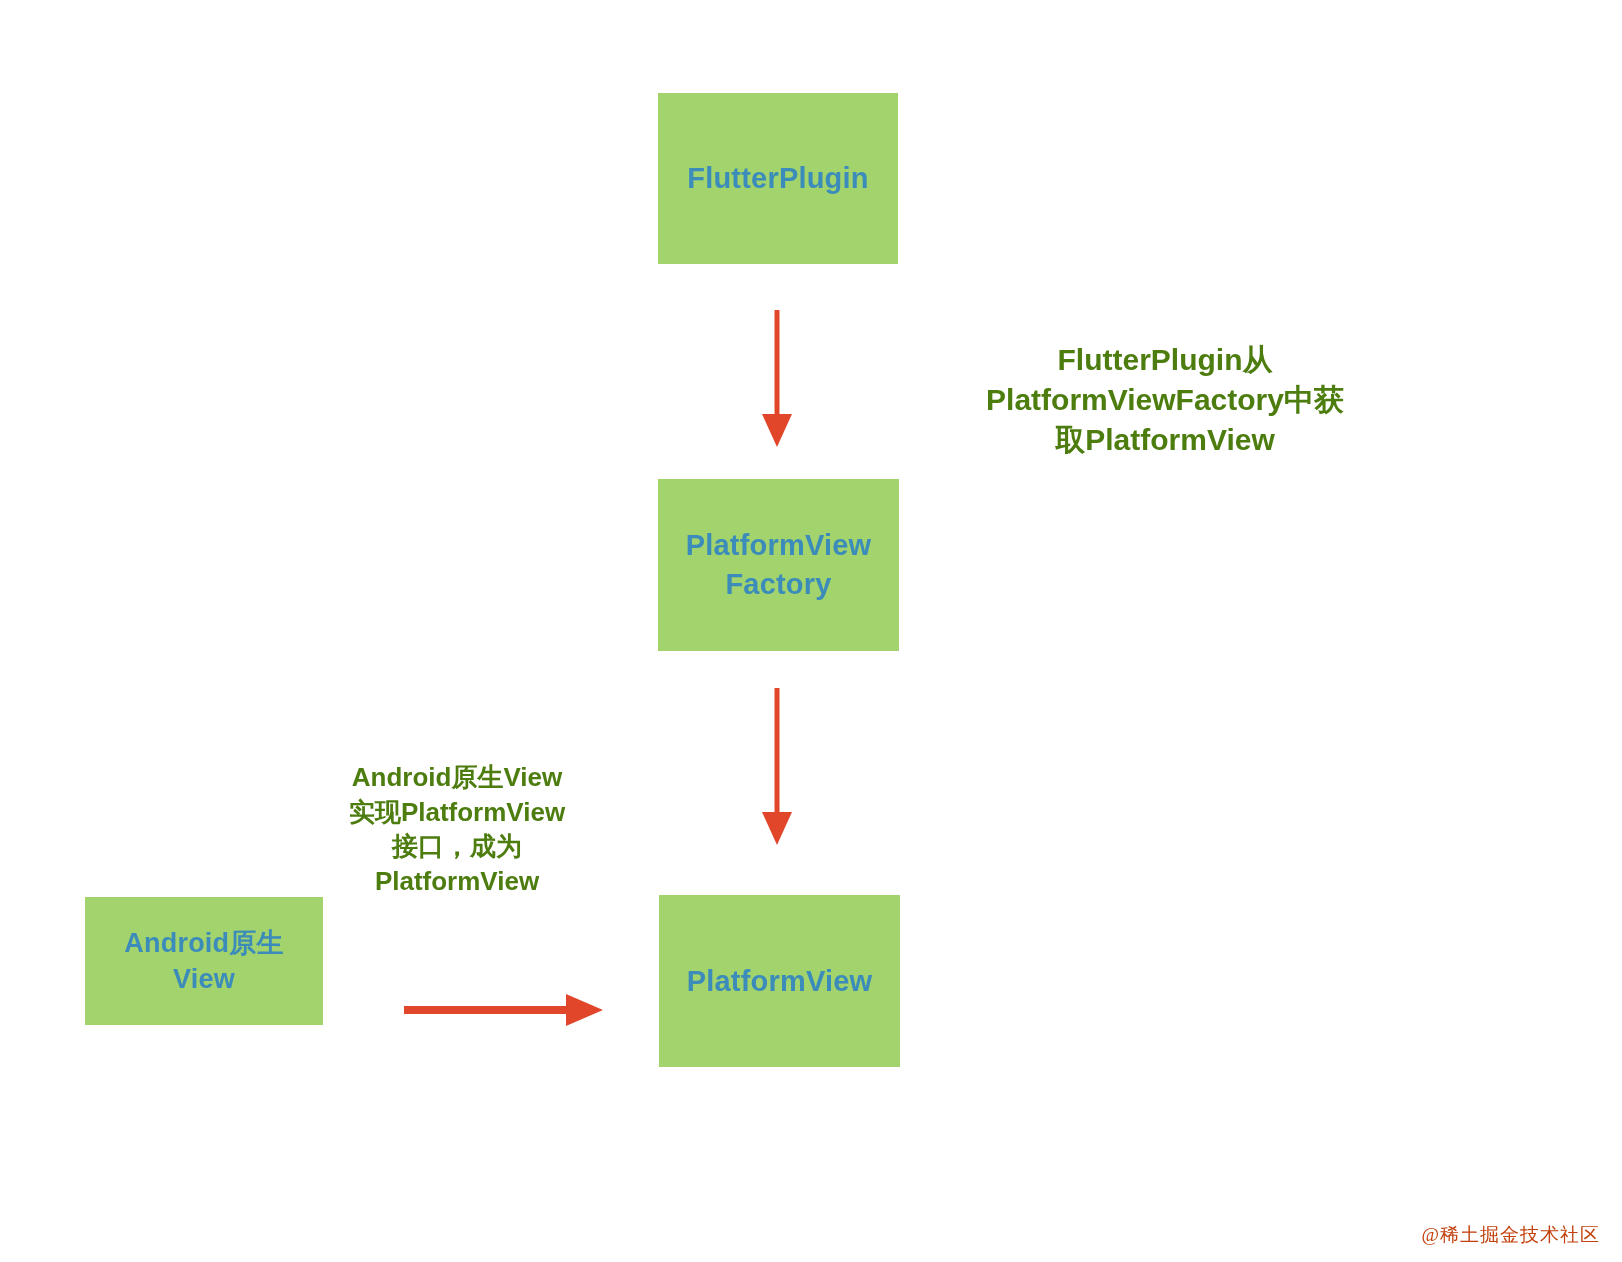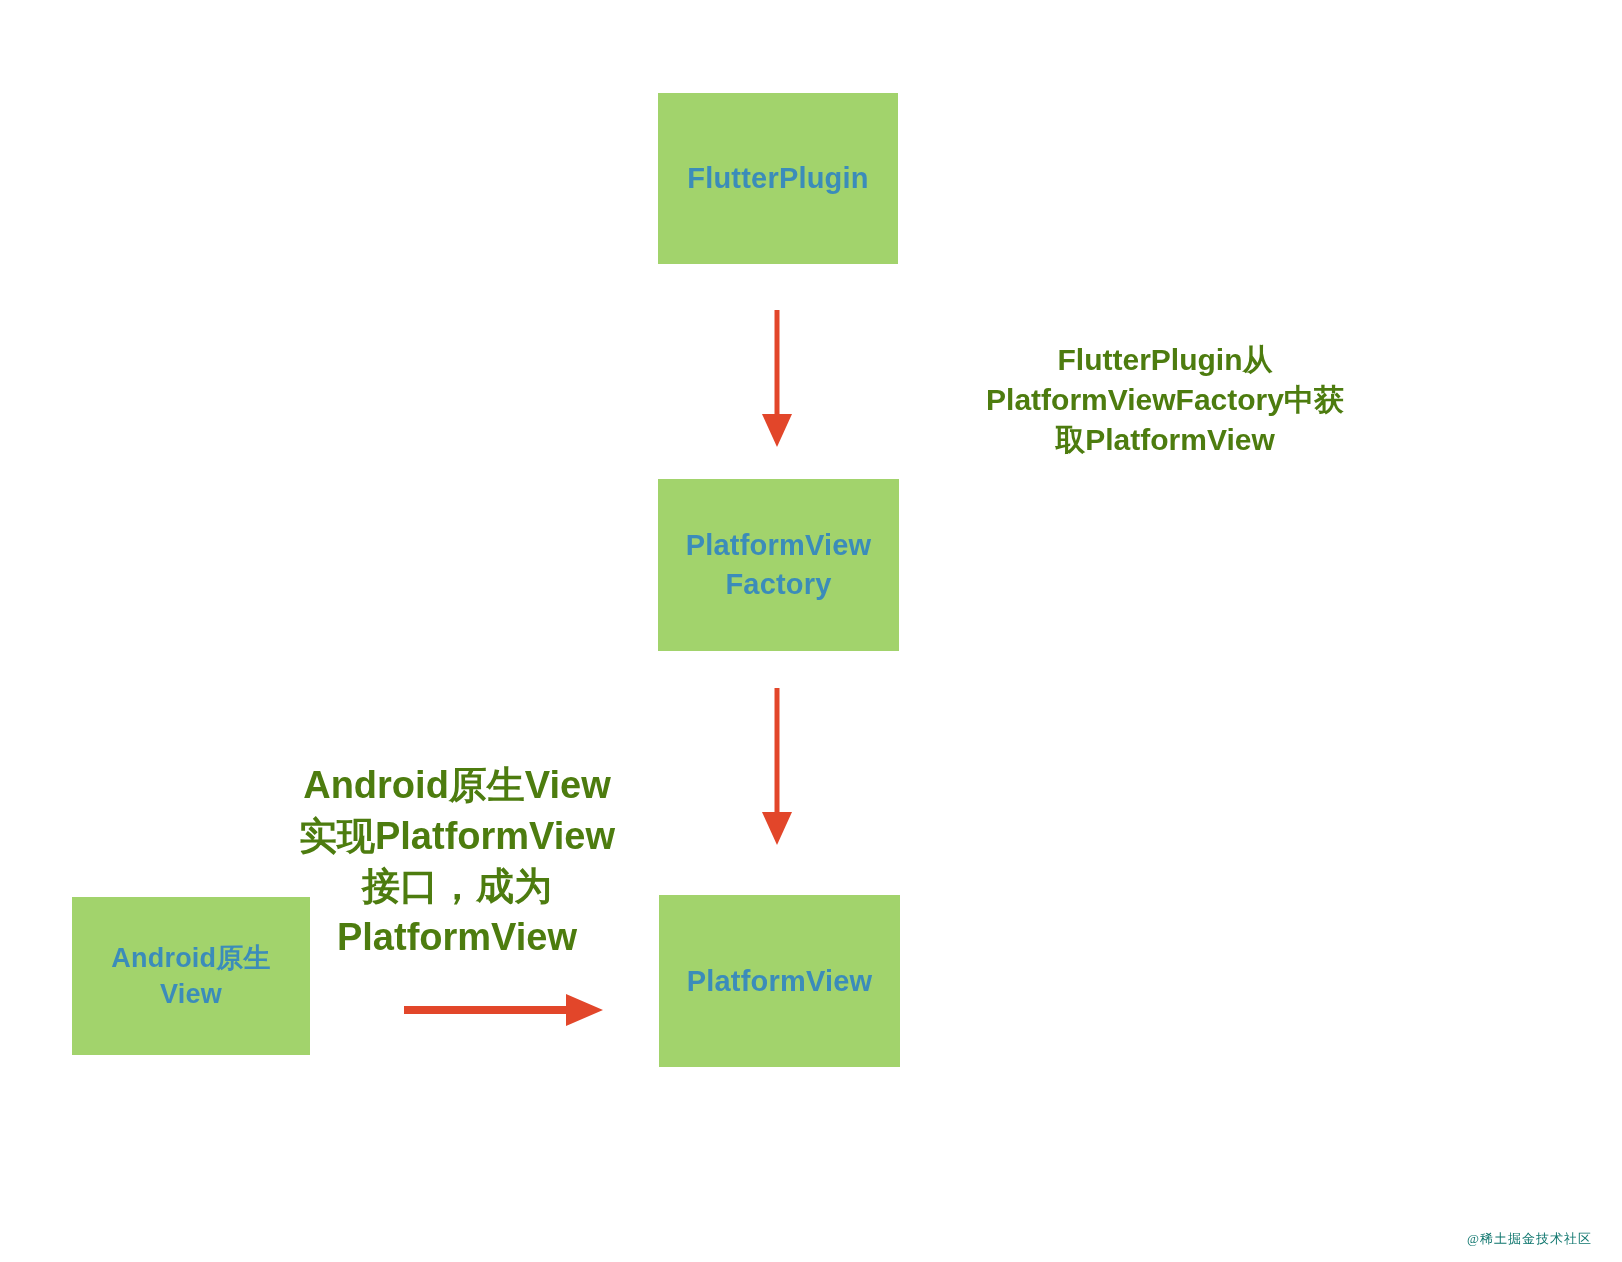--- a/index.html
+++ b/index.html
@@ -41,57 +41,57 @@
   #node-flutterplugin {
     left: 658px;  top: 93px;  width: 240px;  height: 171px;
   }
   #node-platformviewfactory {
     left: 658px;  top: 479px; width: 241px;  height: 172px;
   }
   #node-platformview {
     left: 659px;  top: 895px; width: 241px;  height: 172px;
   }
   #node-android-native-view {
-    left: 72px;   top: 897px; width: 238px;  height: 158px;
+    left: 85px;   top: 897px; width: 238px;  height: 128px;
   }
   #node-android-native-view .node-label { font-size: 27px; }
 
   
   .annotation {
     position: absolute;
     color: #4d7c0f;
     font-weight: bold;
     text-align: center;
     white-space: pre-line;
     line-height: 1.33;
   }
   #annotation-right {
     left: 935px;  top: 340px;  width: 460px;
     font-size: 30px;
   }
   #annotation-left {
     left: 292px;  top: 760px;  width: 330px;
-    font-size: 38px;
+    font-size: 26px;
   }
 
   
   .arrow {
     position: absolute;
   }
   #arrow-plugin-to-factory { left: 748px; top: 310px;  width: 58px; height: 138px; }
   #arrow-factory-to-view   { left: 748px; top: 688px;  width: 58px; height: 158px; }
   #arrow-native-to-view    { left: 404px; top: 988px;  width: 200px; height: 44px; }
 
   
   #watermark {
     position: absolute;
-    right: 30px;
+    right: 22px;
     bottom: 14px;
-    color: #0f766e;
-    font-size: 13px;
+    color: #c2410c;
+    font-size: 19px;
     font-family: "Liberation Serif", "DejaVu Serif", serif;
     letter-spacing: 1px;
     user-select: none;
   }
 </style>
 </head>
 <body>
 
 <div id="canvas">
 

